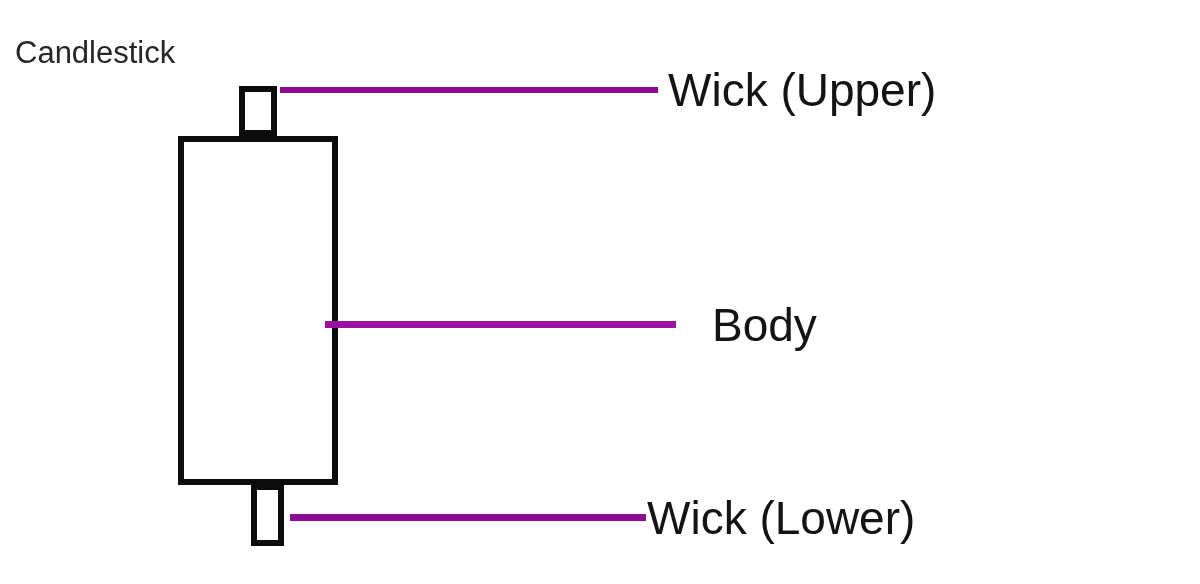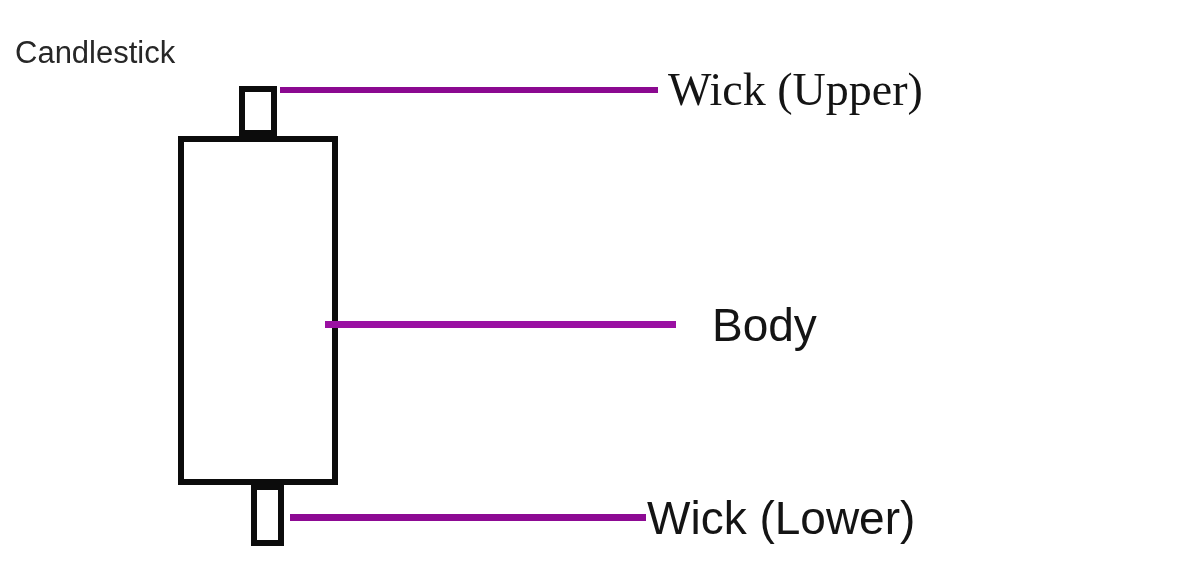--- a/index.html
+++ b/index.html
@@ -80,21 +80,21 @@
 
   
   .pointer-label {
     font-size: 46px;
     line-height: 56px;
     font-weight: 400;
     color: #141414;
     white-space: nowrap;
     z-index: 3;
   }
-  .label-upper { left: 668px; top: 62px; font-family: Liberation Serif, serif; }
+  .label-upper { left: 668px; top: 62px; }
   .label-body  { left: 684px; top: 297px; margin-left: 28px; }
   .label-lower { left: 647px; top: 490px; text-align: right; }
 </style>
 </head>
 <body>
 
 <div class="canvas">
 
   <div class="abs diagram-title">Candlestick</div>
 

